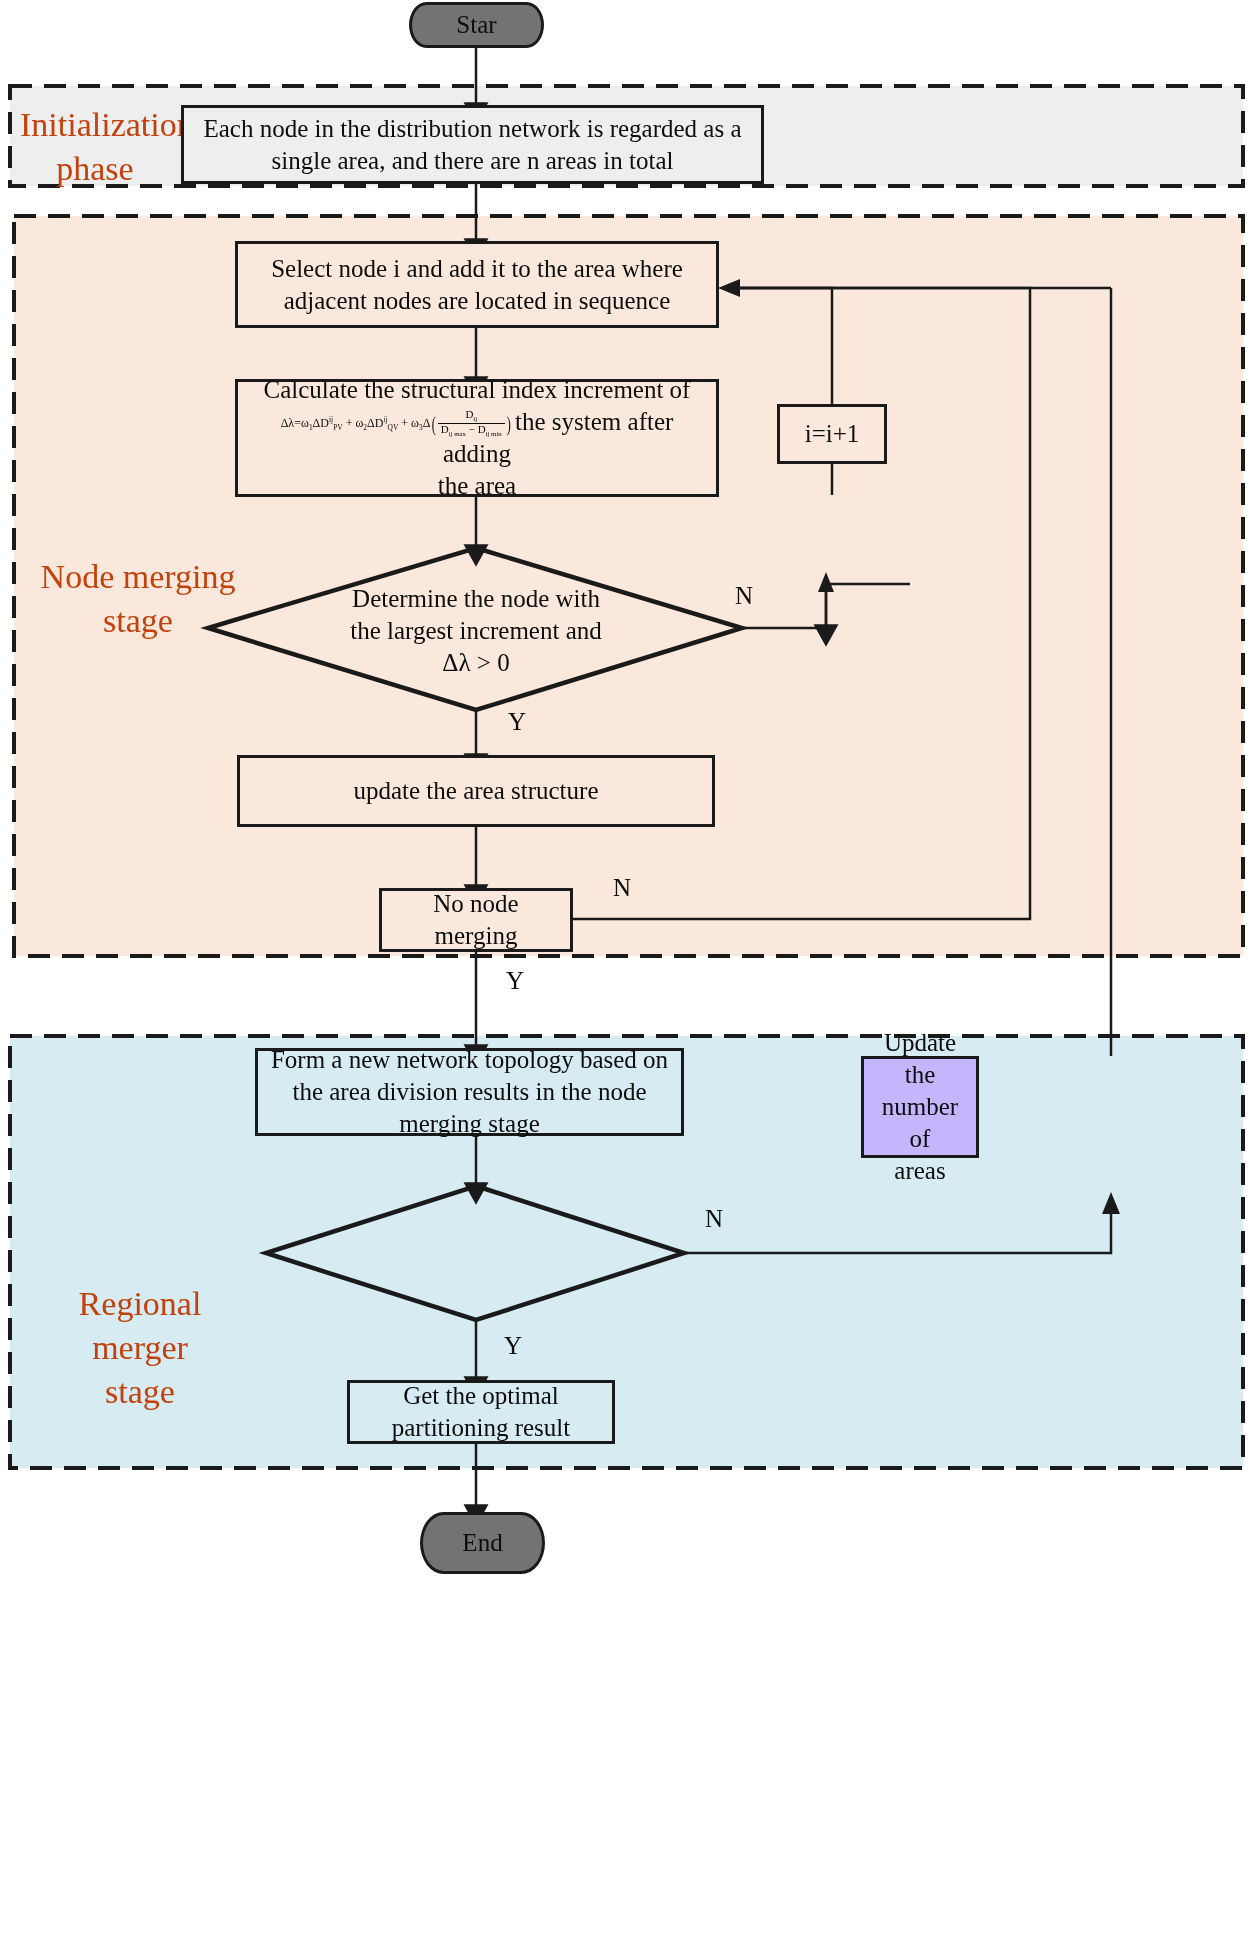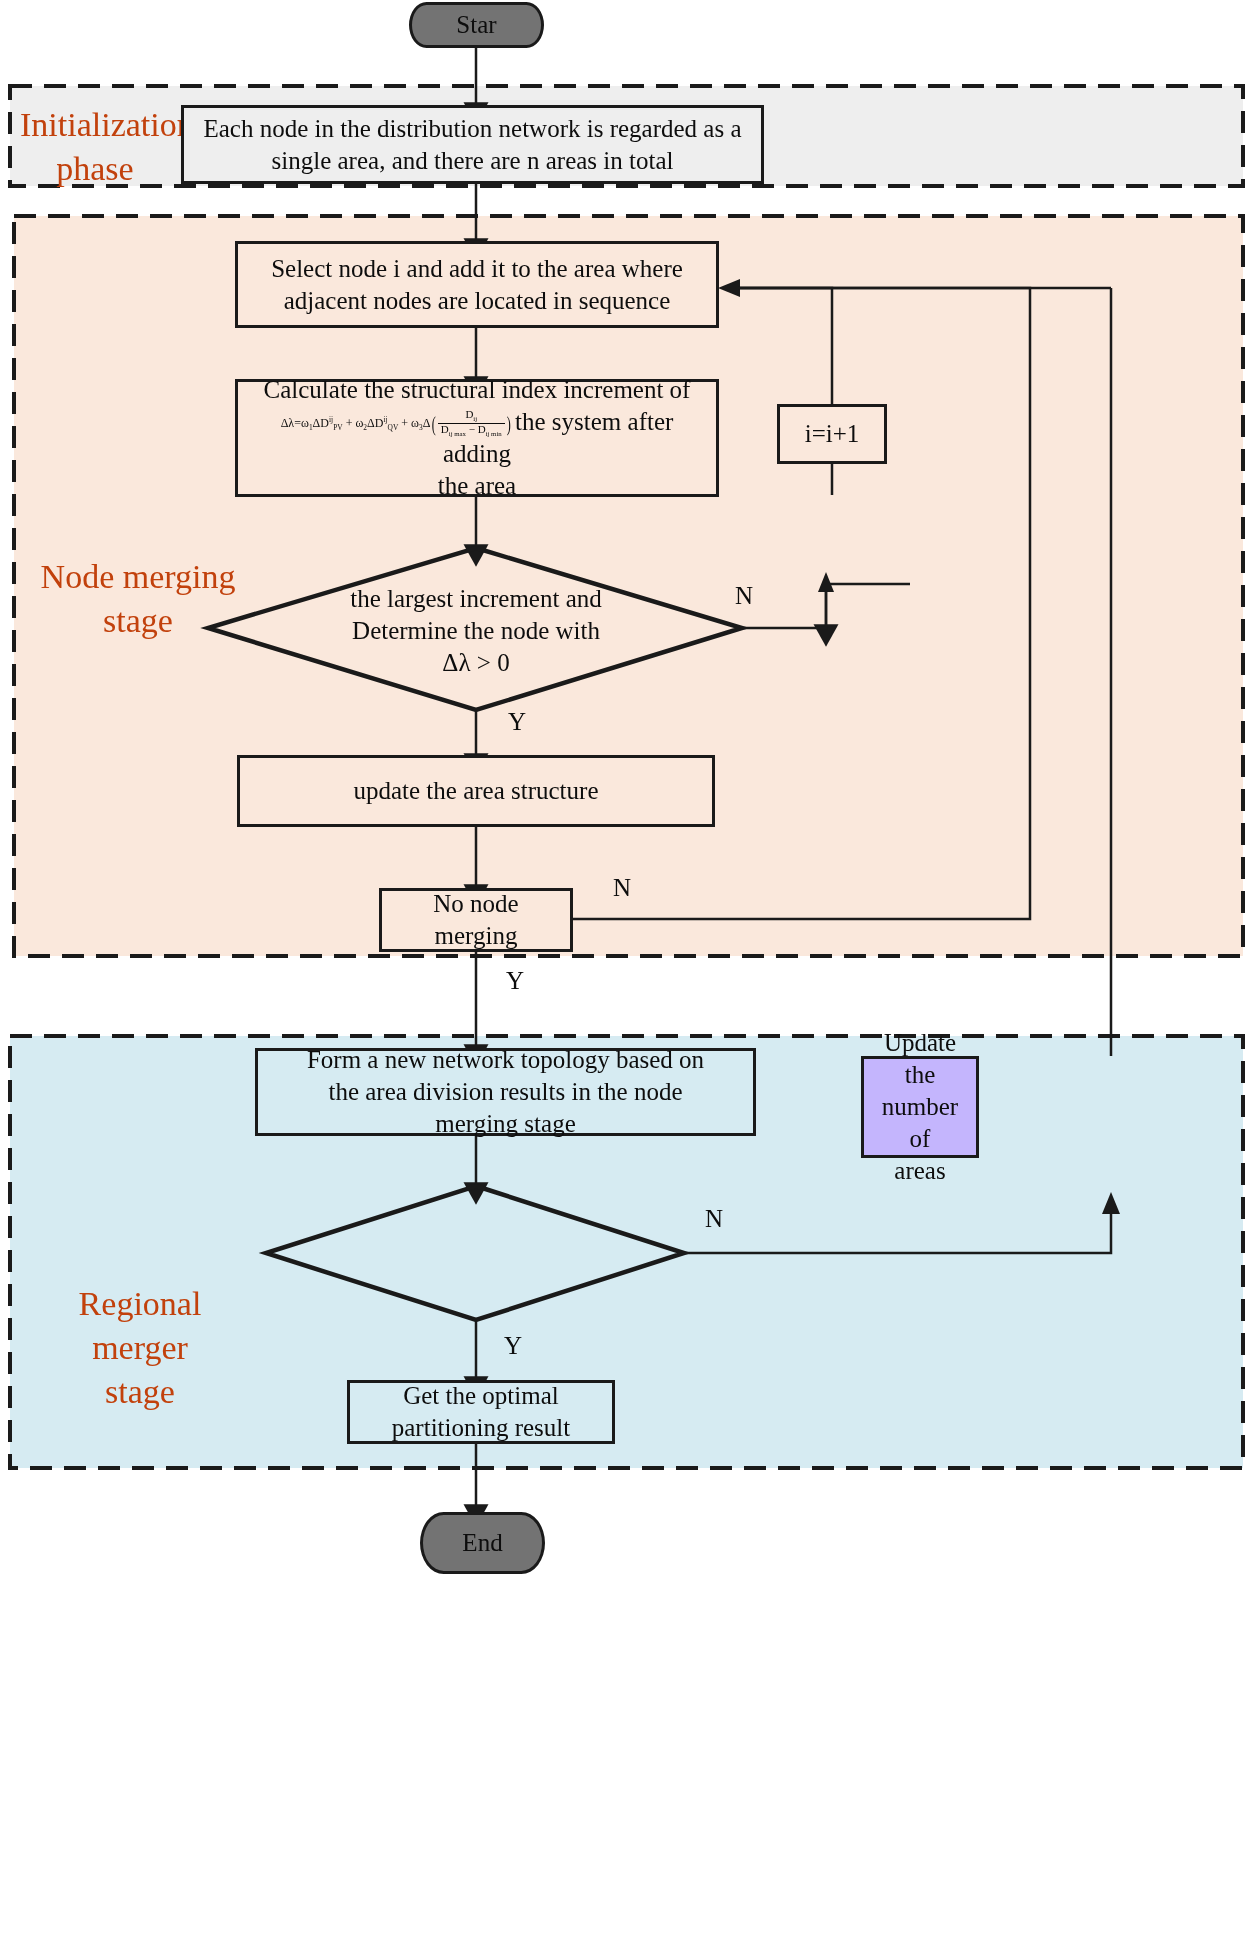--- a/index.html
+++ b/index.html
@@ -224,21 +224,21 @@
     <span>
       <span class="multiline">No node</span>
       <span class="multiline">merging</span>
     </span>
   </div>
 
   <div class="node proc" style="left:777px; top:404px; width:110px; height:60px; background:#fae8dc;">
     <span>i=i+1</span>
   </div>
 
-  <div class="node proc" style="left:255px; top:1048px; width:501px; height:88px; background:#d6ebf2;">
+  <div class="node proc" style="left:255px; top:1048px; width:429px; height:88px; background:#d6ebf2;">
     <span>
       <span class="multiline">Form a new network topology based on</span>
       <span class="multiline">the area division results in the node</span>
       <span class="multiline">merging stage</span>
     </span>
   </div>
 
   <div class="node proc" style="left:861px; top:1056px; width:118px; height:102px; background:#c4b5fd;">
     <span>
       <span class="multiline">Update</span>
@@ -249,22 +249,22 @@
   </div>
 
   <div class="node proc" style="left:347px; top:1380px; width:268px; height:64px; background:#d6ebf2;">
     <span>
       <span class="multiline">Get the optimal</span>
       <span class="multiline">partitioning result</span>
     </span>
   </div>
 
   <div class="diamond-text" style="left:316px; top:583px; width:320px;">
+    <span class="multiline">Determine the node with</span>
     <span class="multiline">the largest increment and</span>
-    <span class="multiline">Determine the node with</span>
     <span class="multiline">Δλ &gt; 0</span>
   </div>
 
 
   <div class="edge-label" style="left:735px; top:582px;">
     <span>N</span>
   </div>
   <div class="edge-label" style="left:508px; top:708px;">
     <span>Y</span>
   </div>

